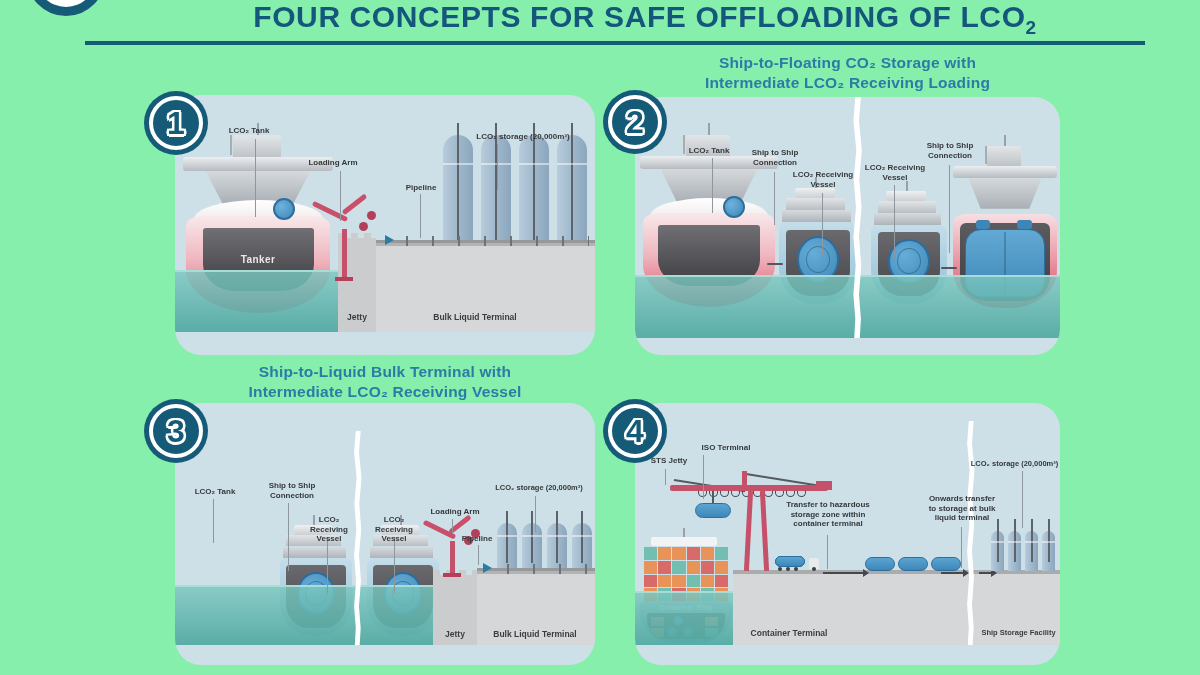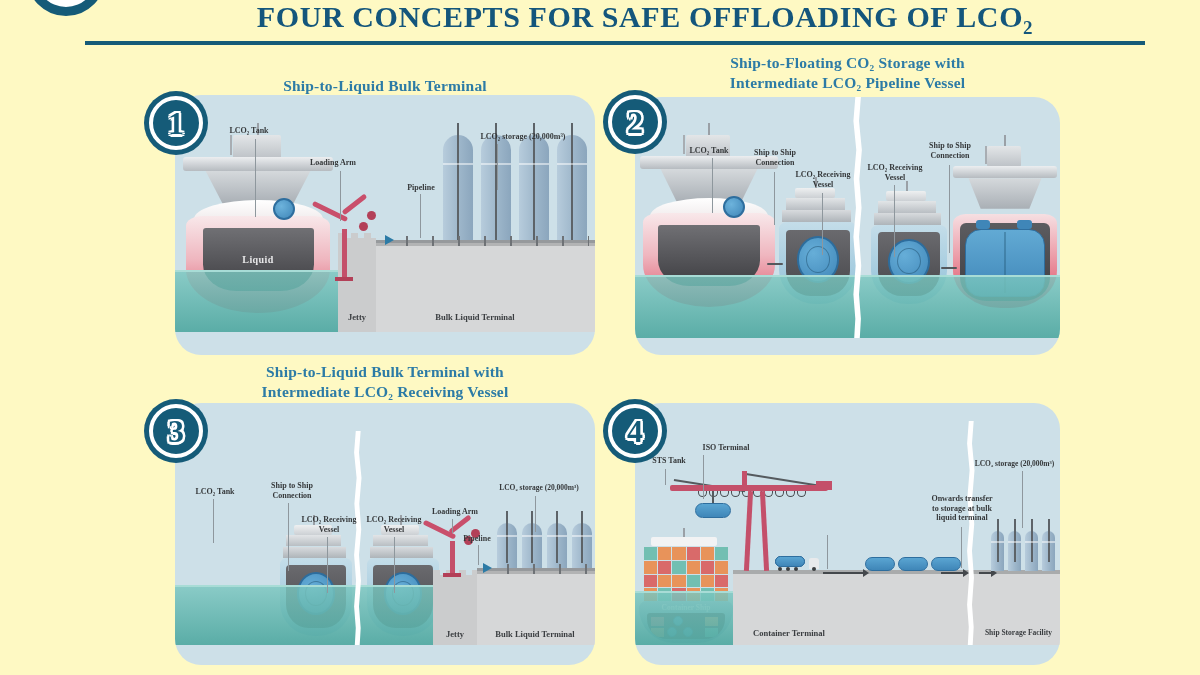--- a/index.html
+++ b/index.html
@@ -1,17 +1,17 @@
 <!DOCTYPE html>
 <html><head>
 <meta charset="utf-8">
 <style>
   html,body{margin:0;padding:0;background:#fff}
-  #stage{position:relative;width:1200px;height:675px;background:#fef9c3;overflow:hidden;
-         font-family:Liberation Serif, serif;}
+  #stage{position:relative;width:1200px;height:675px;background:#86efac;overflow:hidden;
+         font-family:Liberation Sans, sans-serif;}
   #stage *{box-sizing:border-box}
 
   
   .logo{position:absolute;left:26px;top:-66px;width:80px;height:82px;border:9px solid #155b78;border-radius:50%;background:#fff;z-index:2}
   .mtitle{position:absolute;left:95px;right:5px;top:0;text-align:center;color:#14567c;font-size:30px;font-weight:800;letter-spacing:.6px;z-index:2}
   .mtitle sub{font-size:19px;font-weight:800}
   .rule{position:absolute;left:85px;top:41px;width:1060px;height:4px;background:#155b78}
 
   
   .panel{position:absolute;background:#cde0e8;border-radius:26px;overflow:hidden}
@@ -123,37 +123,36 @@
   .hose{position:absolute;height:2px;background:#54585c;border-radius:2px;z-index:4}
 </style>
 </head>
 <body>
 
 <div id="stage">
   <div class="logo"></div>
   <div class="mtitle"><span>FOUR CONCEPTS FOR SAFE OFFLOADING OF LCO</span><sub>2</sub></div>
   <div class="rule"></div>
 
-  <div class="ptitle" style="left:175px;top:76px;width:420px">Ship-to-Liquid Bulk Terminal</div>
   <div class="ptitle" style="left:625px;top:53px;width:445px">Ship-to-Floating CO₂ Storage with
-Intermediate LCO₂ Pipeline Vessel</div>
+Intermediate LCO₂ Receiving Loading</div>
   <div class="ptitle" style="left:165px;top:362px;width:440px">Ship-to-Liquid Bulk Terminal with
 Intermediate LCO₂ Receiving Vessel</div>
 
   <div class="panel" style="left:175px;top:95px;width:420px;height:260px">
     <div class="fship" style="left:8px;top:28px;width:150px;height:198px">
       <i class="fs-mast"></i>
         <i class="fs-mast2"></i>
       <div class="fs-bridge dots"></div>
         <div class="fs-wing"></div>
         <div class="fs-trap dots"></div>
       <div class="fs-bow"></div>
         <div class="fs-hull"></div>
       <div class="fs-hold">
-          <span class="holdtxt">Liquid</span>
+          <span class="holdtxt">Tanker</span>
         </div>
       <i class="fs-pump"></i>
     </div>
     <div class="water" style="left:0;top:175px;width:165px;height:62px"></div>
     <div class="castle" style="left:163px;top:138px;width:38px"></div>
     <div class="jetty" style="left:163px;top:143px;width:38px;height:94px"></div>
     <div class="gblock" style="left:201px;top:148px;width:219px;height:89px"></div>
     <div class="cyls" style="left:268px;top:40px;width:150px;height:108px;gap:8px">
       <div class="cyl" style="width:30px">
           <i class="mast"></i>
@@ -427,22 +426,25 @@
       <div class="cyl" style="width:13px">
           <i class="mast"></i>
         </div>
       <div class="cyl" style="width:13px">
           <i class="mast"></i>
         </div>
     </div>
     <div class="brk" style="left:330px;top:18px;width:14px;height:224px"></div>
     <div class="lbl" style="left:55px;top:40px;width:72px">ISO Terminal</div>
     <i class="leader" style="left:68px;top:52px;height:44px"></i>
-    <div class="lbl" style="left:8px;top:53px;width:52px">STS Tank</div>
+    <div class="lbl" style="left:8px;top:53px;width:52px">STS Jetty</div>
     <i class="leader" style="left:30px;top:66px;height:16px"></i>
+    <div class="lbl" style="left:128px;top:97px;width:130px">Transfer to hazardous
+storage zone within
+container terminal</div>
     <i class="leader" style="left:192px;top:132px;height:34px"></i>
     <div class="lbl" style="left:275px;top:91px;width:104px">Onwards transfer
 to storage at bulk
 liquid terminal</div>
     <i class="leader" style="left:326px;top:124px;height:41px"></i>
     <div class="lbl sm" style="left:332px;top:56px;width:95px">LCO₂ storage (20,000m³)</div>
     <i class="leader" style="left:387px;top:68px;height:57px"></i>
     <div class="lbl glbl" style="left:89px;top:225px;width:130px">Container Terminal</div>
     <div class="lbl glbl sm" style="left:342px;top:225px;width:83px;font-size:7.5px">Ship Storage Facility</div>
   </div>

